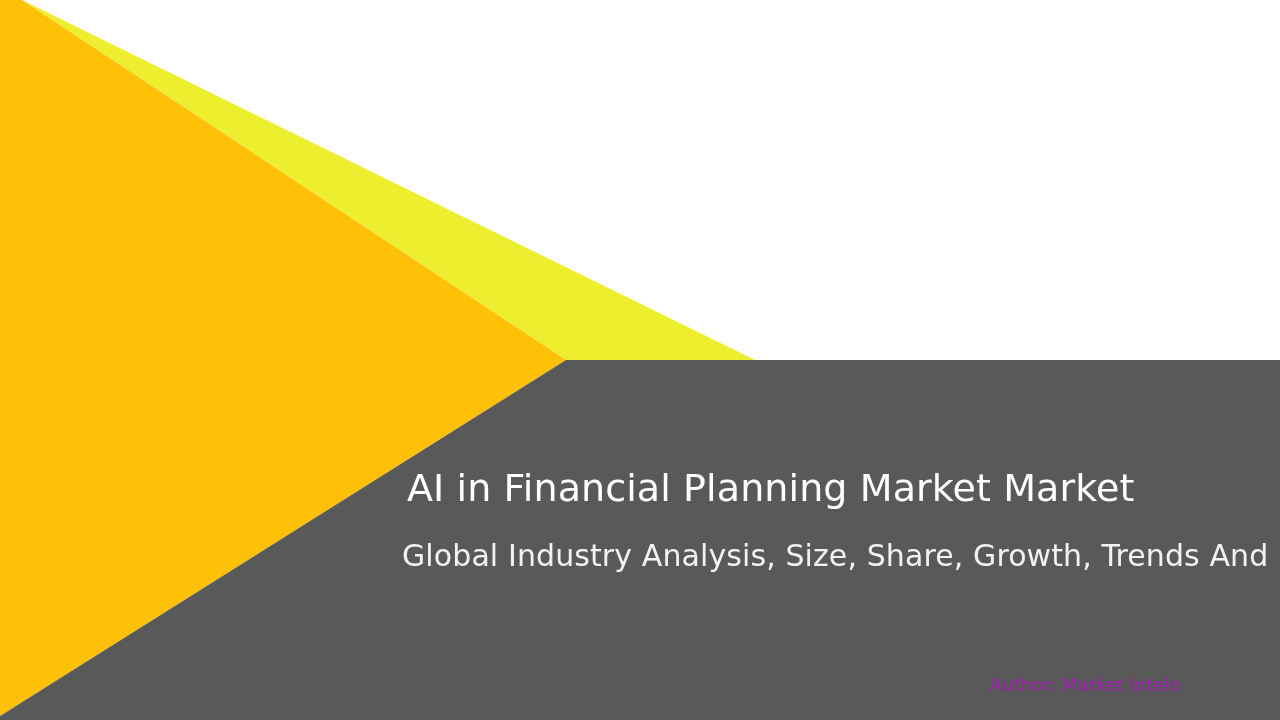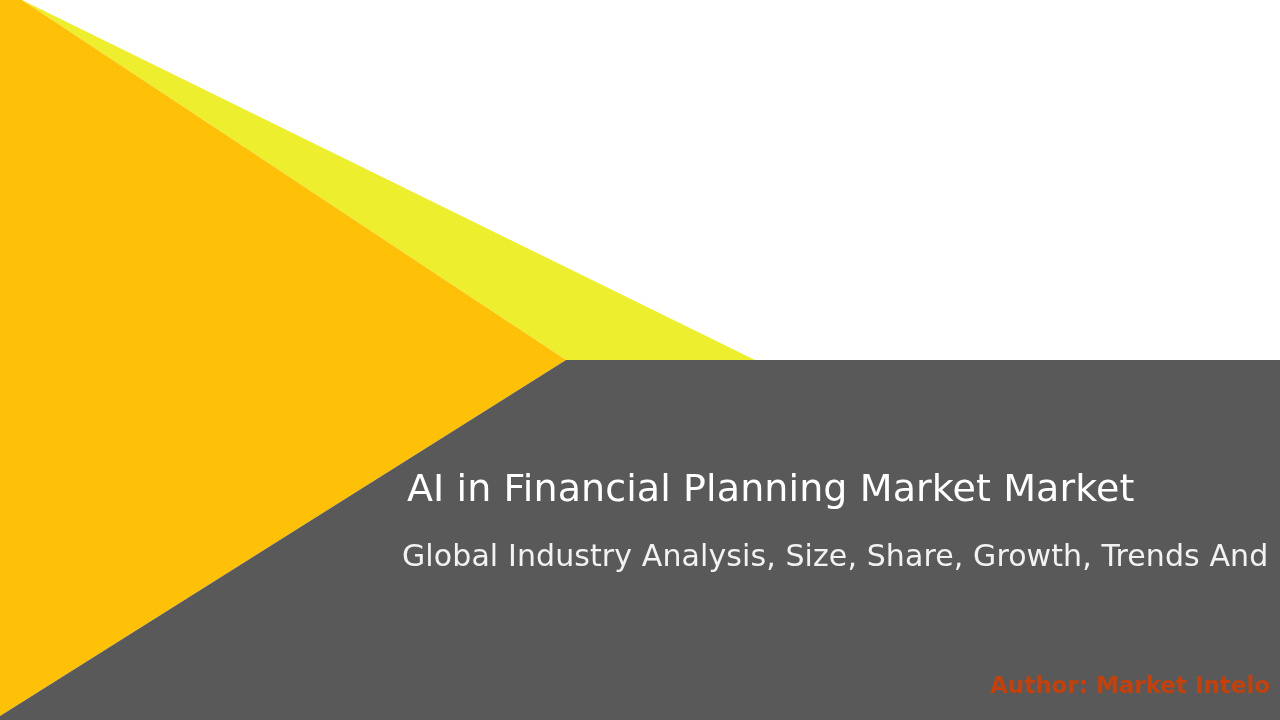--- a/index.html
+++ b/index.html
@@ -61,23 +61,23 @@
     font-weight: 400;
     line-height: 40px;
     letter-spacing: 0.1px;
   }
 
   #report-author {
     position: absolute;
     left: 990px;
     top: 673px;
     white-space: nowrap;
-    color: #c2410c;
-    font-size: 23px;
-    font-weight: 700;
+    color: #a21caf;
+    font-size: 18px;
+    font-weight: 400;
     line-height: 24px;
   }
 </style>
 </head>
 <body>
 
 <div id="cover">
 
   <svg id="decor" viewBox="0 0 1280 720" preserveAspectRatio="none">
     <polygon fill="#ecee2e" points="22,0 755,360 566,360"></polygon>

